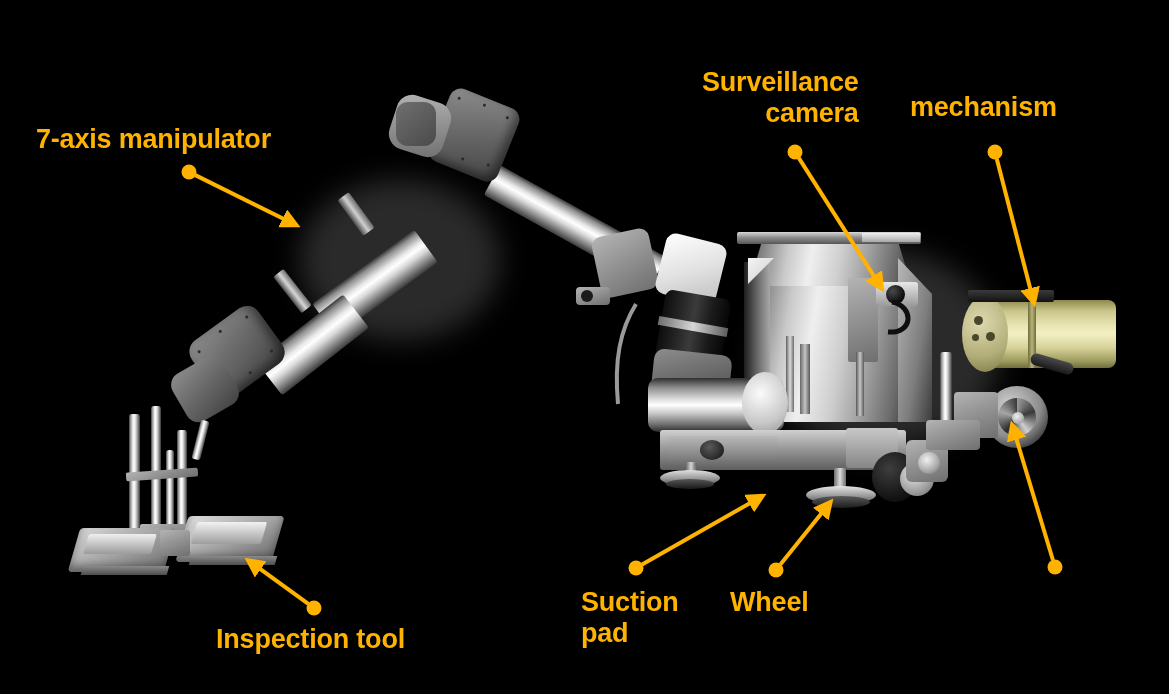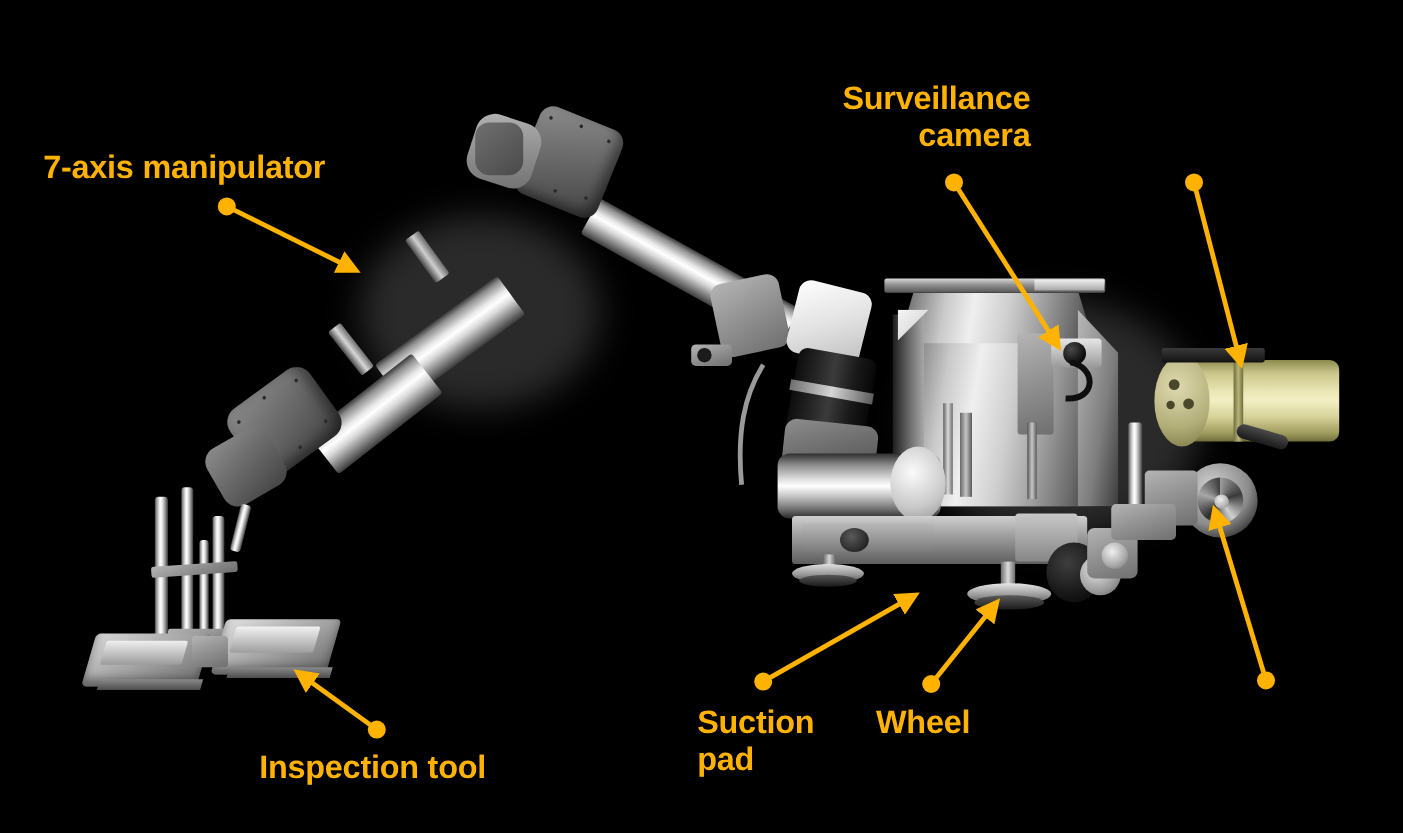--- a/index.html
+++ b/index.html
@@ -214,21 +214,21 @@
         <circle cx="776" cy="570" r="7.5" stroke="none"></circle>
         <line x1="1052.9801432994743" y1="560.2977482209826" x2="1013.5969586149617" y2="429.61718085873656" marker-end="url(#arrowhead)"></line>
         <circle cx="1055" cy="567" r="7.5" stroke="none"></circle>
       </g>
   </svg>
 
   <div class="callout-label" style="left:36px;top:124px;">7-axis manipulator</div>
 
   <div class="callout-label" style="left:702px;top:67px;text-align:right;"><span>Surveillance</span><br><span>camera</span></div>
 
-  <div class="callout-label" style="left:910px;top:29px;"><br><br></div>
+  <div class="callout-label" style="left:910px;top:29px;"><br><br><span>mechanism</span></div>
 
   <div class="callout-label" style="left:216px;top:624px;">Inspection tool</div>
 
   <div class="callout-label" style="left:581px;top:587px;"><span>Suction</span><br><span>pad</span></div>
 
   <div class="callout-label" style="left:730px;top:587px;">Wheel</div>
 
 
 </div>
 

